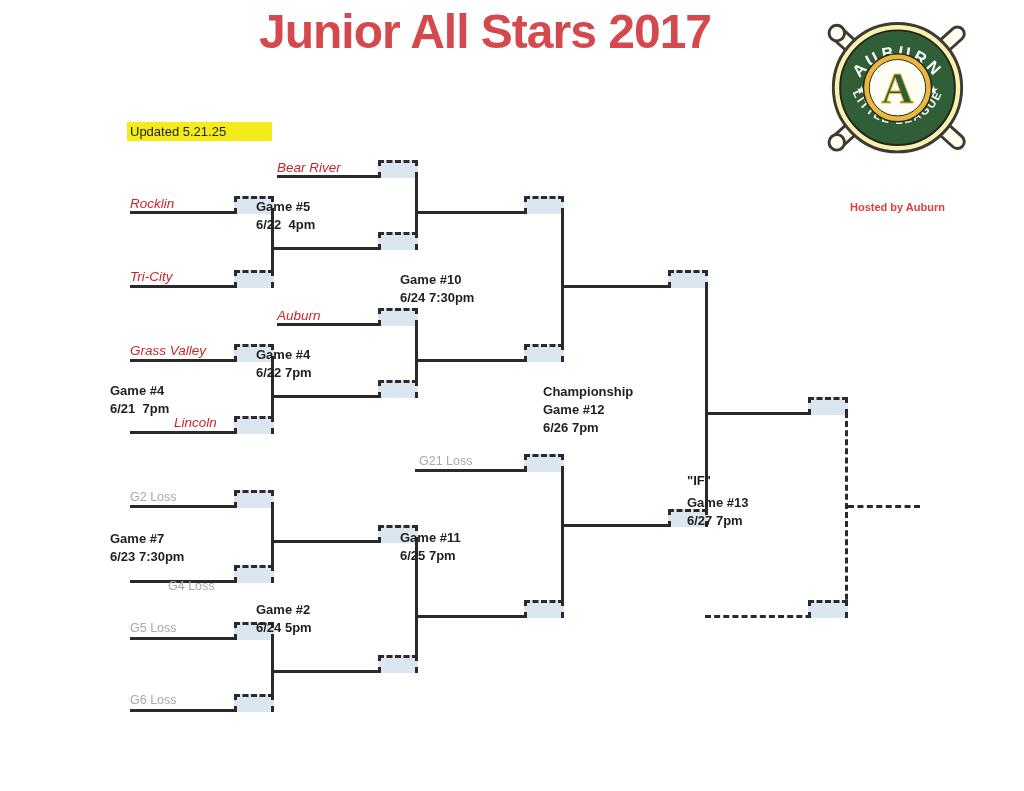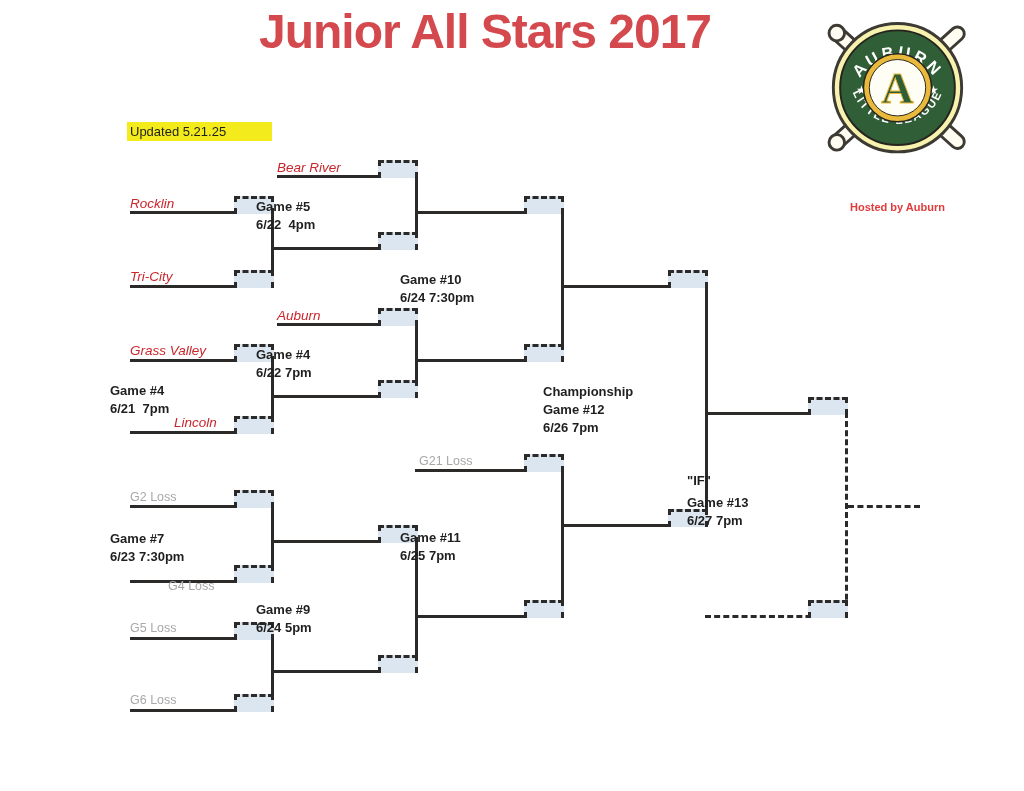--- a/index.html
+++ b/index.html
@@ -169,21 +169,21 @@
     <div class="t">"IF"</div>
     <div class="if-gap"></div>
     <div class="t">Game #13</div>
     <div class="t">6/27 7pm</div>
   </div>
   <div class="gametext" style="left:110px;top:530px;width:144px;">
     <div class="t">Game #7</div>
     <div class="t">6/23 7:30pm</div>
   </div>
   <div class="gametext" style="left:256px;top:601px;width:144px;">
-    <div class="t">Game #9</div>
+    <div class="t">Game #2</div>
     <div class="t">6/24 5pm</div>
   </div>
   <div class="gametext" style="left:400px;top:529px;width:144px;">
     <div class="t">Game #11</div>
     <div class="t">6/25 7pm</div>
   </div>
 
 </div>
 
 </body></html>

